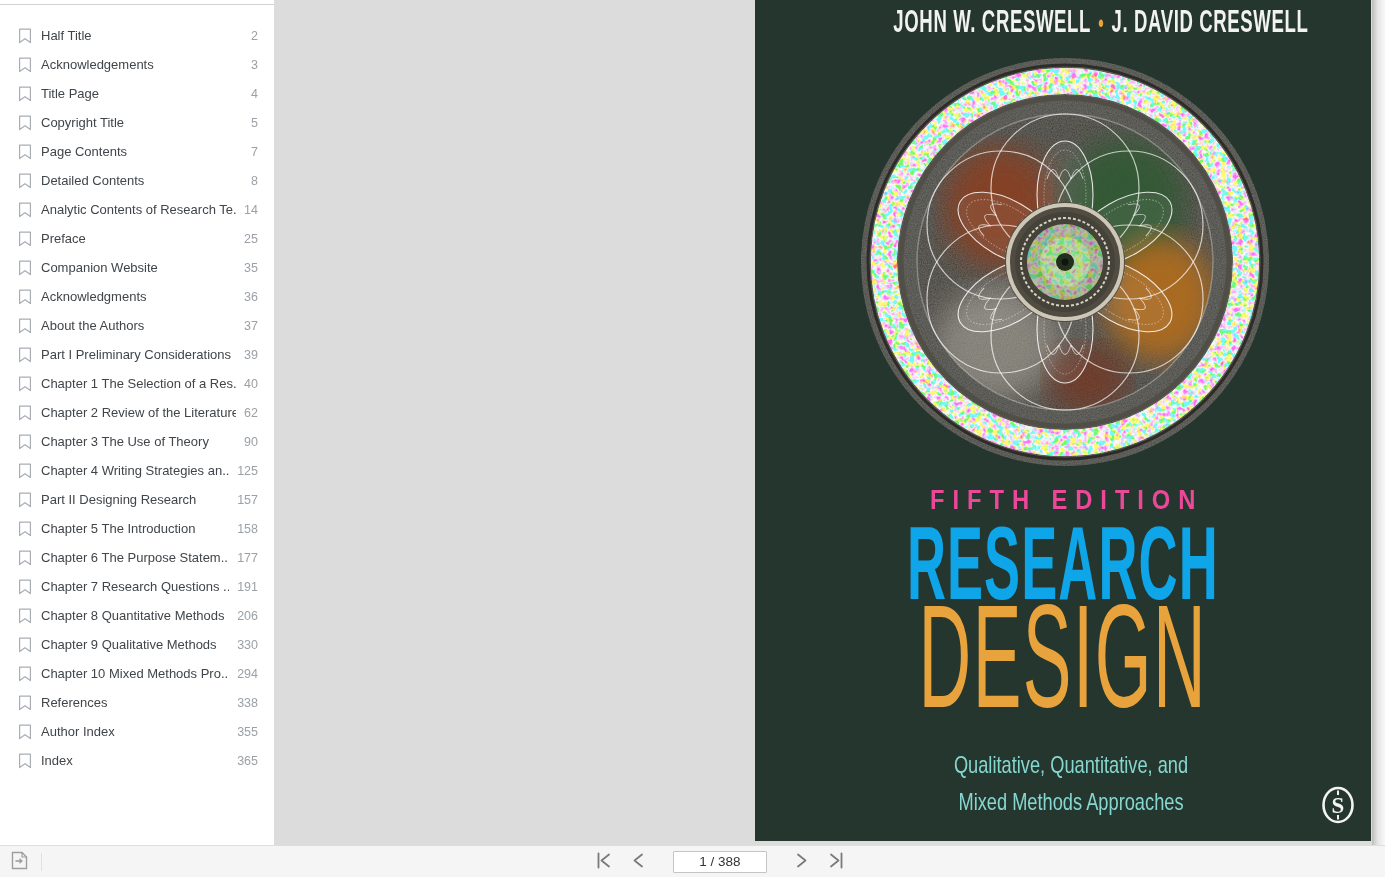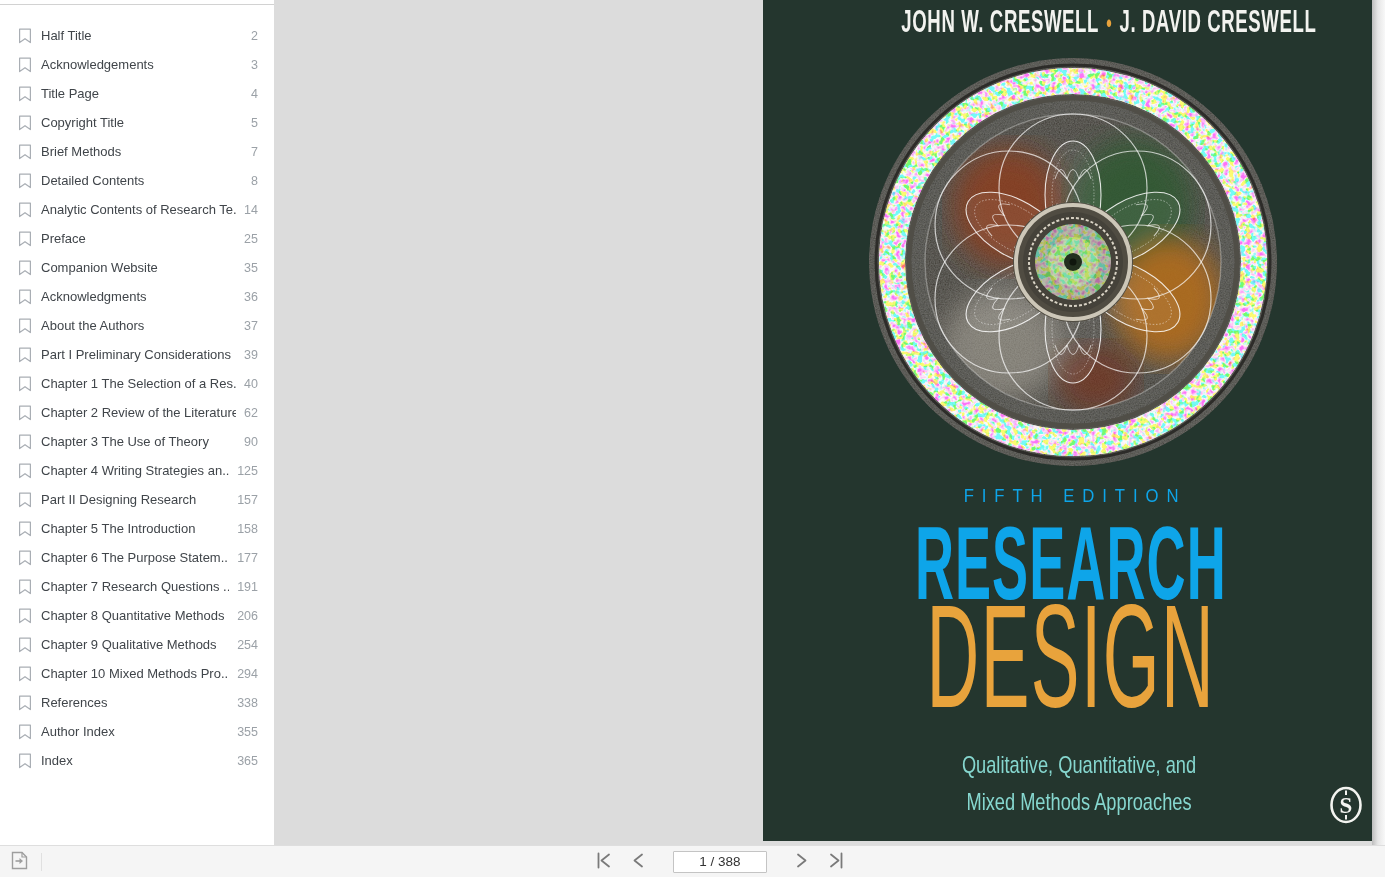--- a/index.html
+++ b/index.html
@@ -22,28 +22,28 @@
               overflow:hidden; }
   .bm-page { margin-left:auto; font-size:12.5px; color:#9ba1a7; padding-left:8px; }
 
   
   .viewer { flex:1; background:#dcdcdc; position:relative; overflow:hidden; }
   .scroll-strip { position:absolute; right:0; top:0; width:13px; height:100%;
                   background:linear-gradient(to right,#bdbdbd 0%,#e6e6e6 45%,#f8f8f8 100%); }
 
   
   .cover { position:absolute; left:481px; top:0; width:616px; height:841px;
-           background:#24362e;margin-left:8px; }
+           background:#24362e; }
   .cover-line { position:absolute; left:0; width:100%; text-align:center; white-space:nowrap; }
   .authors-line { top:4px; color:#f2f3ef; font-weight:bold; font-size:31px; }
   .authors-scale { display:inline-block; transform:scaleX(0.60); transform-origin:center;
                    letter-spacing:1px; }
   .author-dot { color:#e8a33c; margin:0 12px; font-size:26px; }
 
-  .edition-line { top:485px; color:#0ea5e9; font-size:19px; font-weight:normal; }
+  .edition-line { top:485px; color:#ec4899; font-size:27px; font-weight:bold; }
   .edition-line span { display:inline-block; transform:scaleX(0.88); transform-origin:center;
                        letter-spacing:9px; padding-left:9px; }
 
   .title-research { top:511px; color:#0ea5e9; font-size:104px; font-weight:bold; line-height:1; }
   .title-research span { display:inline-block; transform:scaleX(0.52); transform-origin:center;
                          letter-spacing:2px; }
   .title-design { top:596px; color:#e8a33c; font-size:146px; font-weight:400; line-height:0.83; }
   .title-design span { display:inline-block; transform:scaleX(0.50); transform-origin:center;
                        letter-spacing:3px; }
 
@@ -114,21 +114,21 @@
           </span>
           <span class="bm-label">Copyright Title</span>
           <span class="bm-page">5</span>
         </div>
           <div class="bookmark-row">
           <span class="bm-icon">
             <svg width="14" height="16" viewBox="0 0 14 16">
               <path d="M1.6 1.2 H12.4 V14.6 L7 10.7 L1.6 14.6 Z" fill="none" stroke="#a9aeb4" stroke-width="1.2" stroke-linejoin="round"></path>
             </svg>
           </span>
-          <span class="bm-label">Brief Methods</span>
+          <span class="bm-label">Page Contents</span>
           <span class="bm-page">7</span>
         </div>
           <div class="bookmark-row">
           <span class="bm-icon">
             <svg width="14" height="16" viewBox="0 0 14 16">
               <path d="M1.6 1.2 H12.4 V14.6 L7 10.7 L1.6 14.6 Z" fill="none" stroke="#a9aeb4" stroke-width="1.2" stroke-linejoin="round"></path>
             </svg>
           </span>
           <span class="bm-label">Detailed Contents</span>
           <span class="bm-page">8</span>
@@ -268,21 +268,21 @@
           <span class="bm-label">Chapter 8 Quantitative Methods</span>
           <span class="bm-page">206</span>
         </div>
           <div class="bookmark-row">
           <span class="bm-icon">
             <svg width="14" height="16" viewBox="0 0 14 16">
               <path d="M1.6 1.2 H12.4 V14.6 L7 10.7 L1.6 14.6 Z" fill="none" stroke="#a9aeb4" stroke-width="1.2" stroke-linejoin="round"></path>
             </svg>
           </span>
           <span class="bm-label">Chapter 9 Qualitative Methods</span>
-          <span class="bm-page">254</span>
+          <span class="bm-page">330</span>
         </div>
           <div class="bookmark-row">
           <span class="bm-icon">
             <svg width="14" height="16" viewBox="0 0 14 16">
               <path d="M1.6 1.2 H12.4 V14.6 L7 10.7 L1.6 14.6 Z" fill="none" stroke="#a9aeb4" stroke-width="1.2" stroke-linejoin="round"></path>
             </svg>
           </span>
           <span class="bm-label">Chapter 10 Mixed Methods Pro...</span>
           <span class="bm-page">294</span>
         </div>

